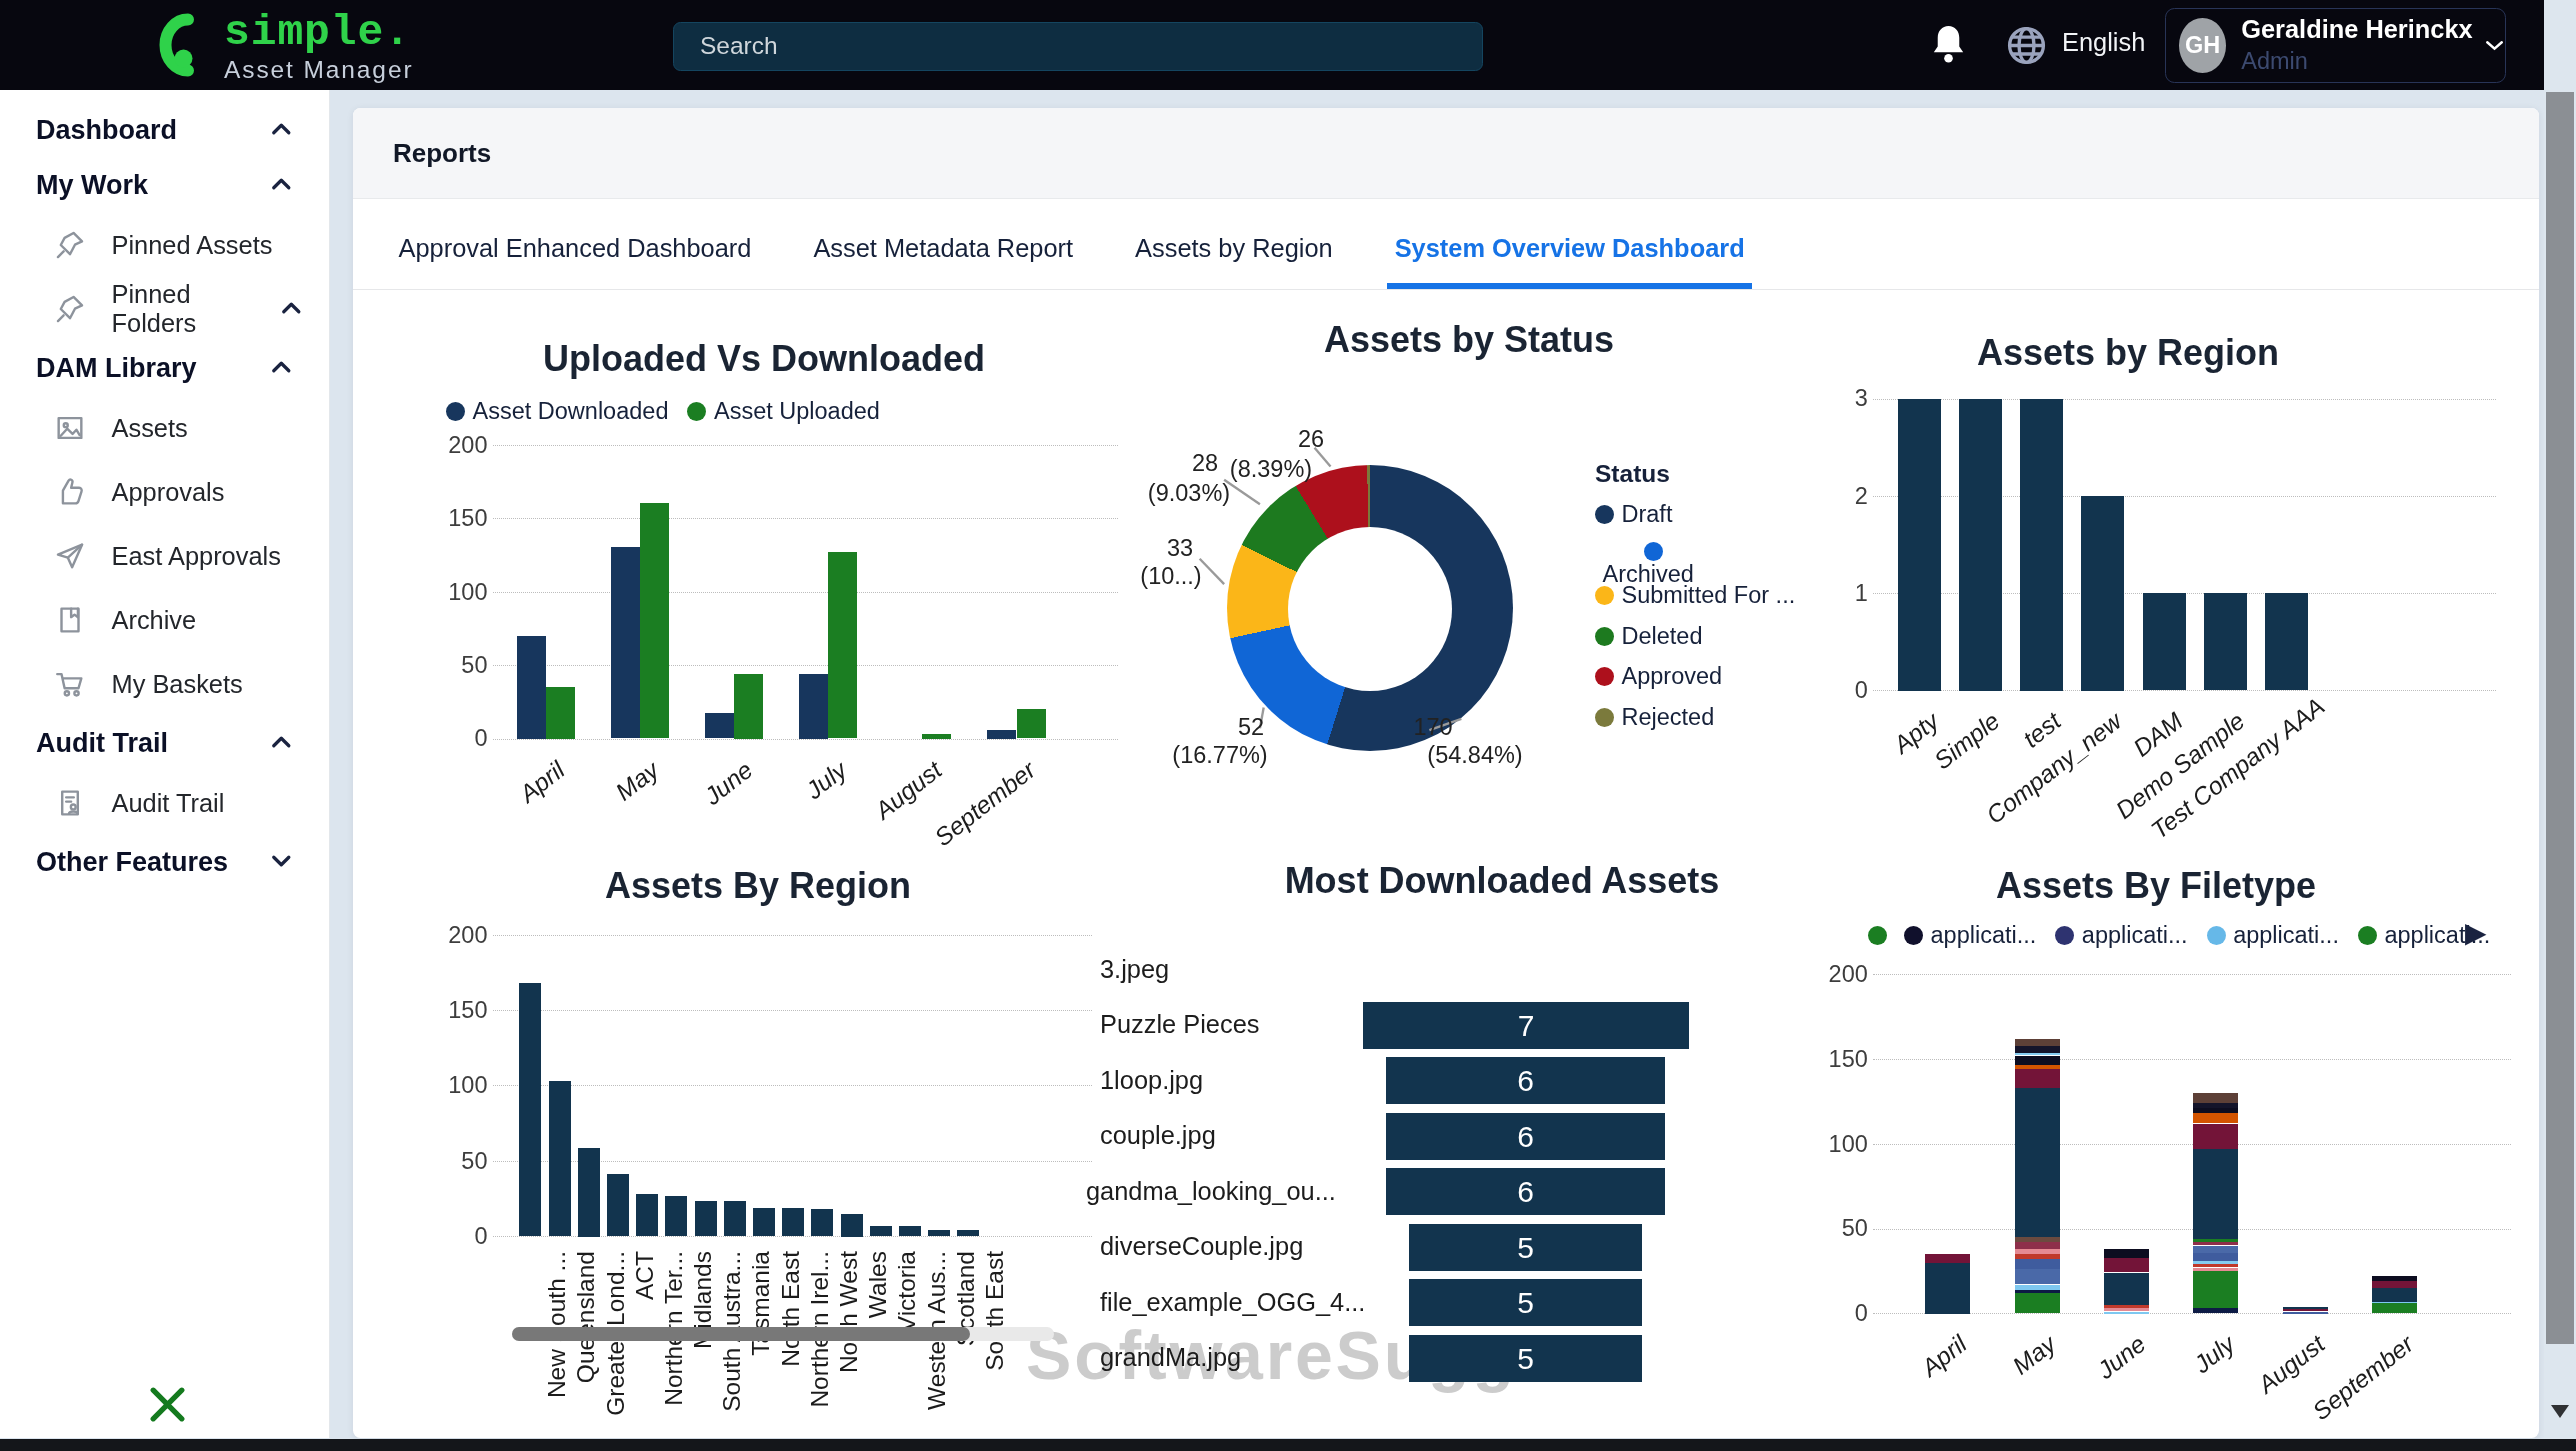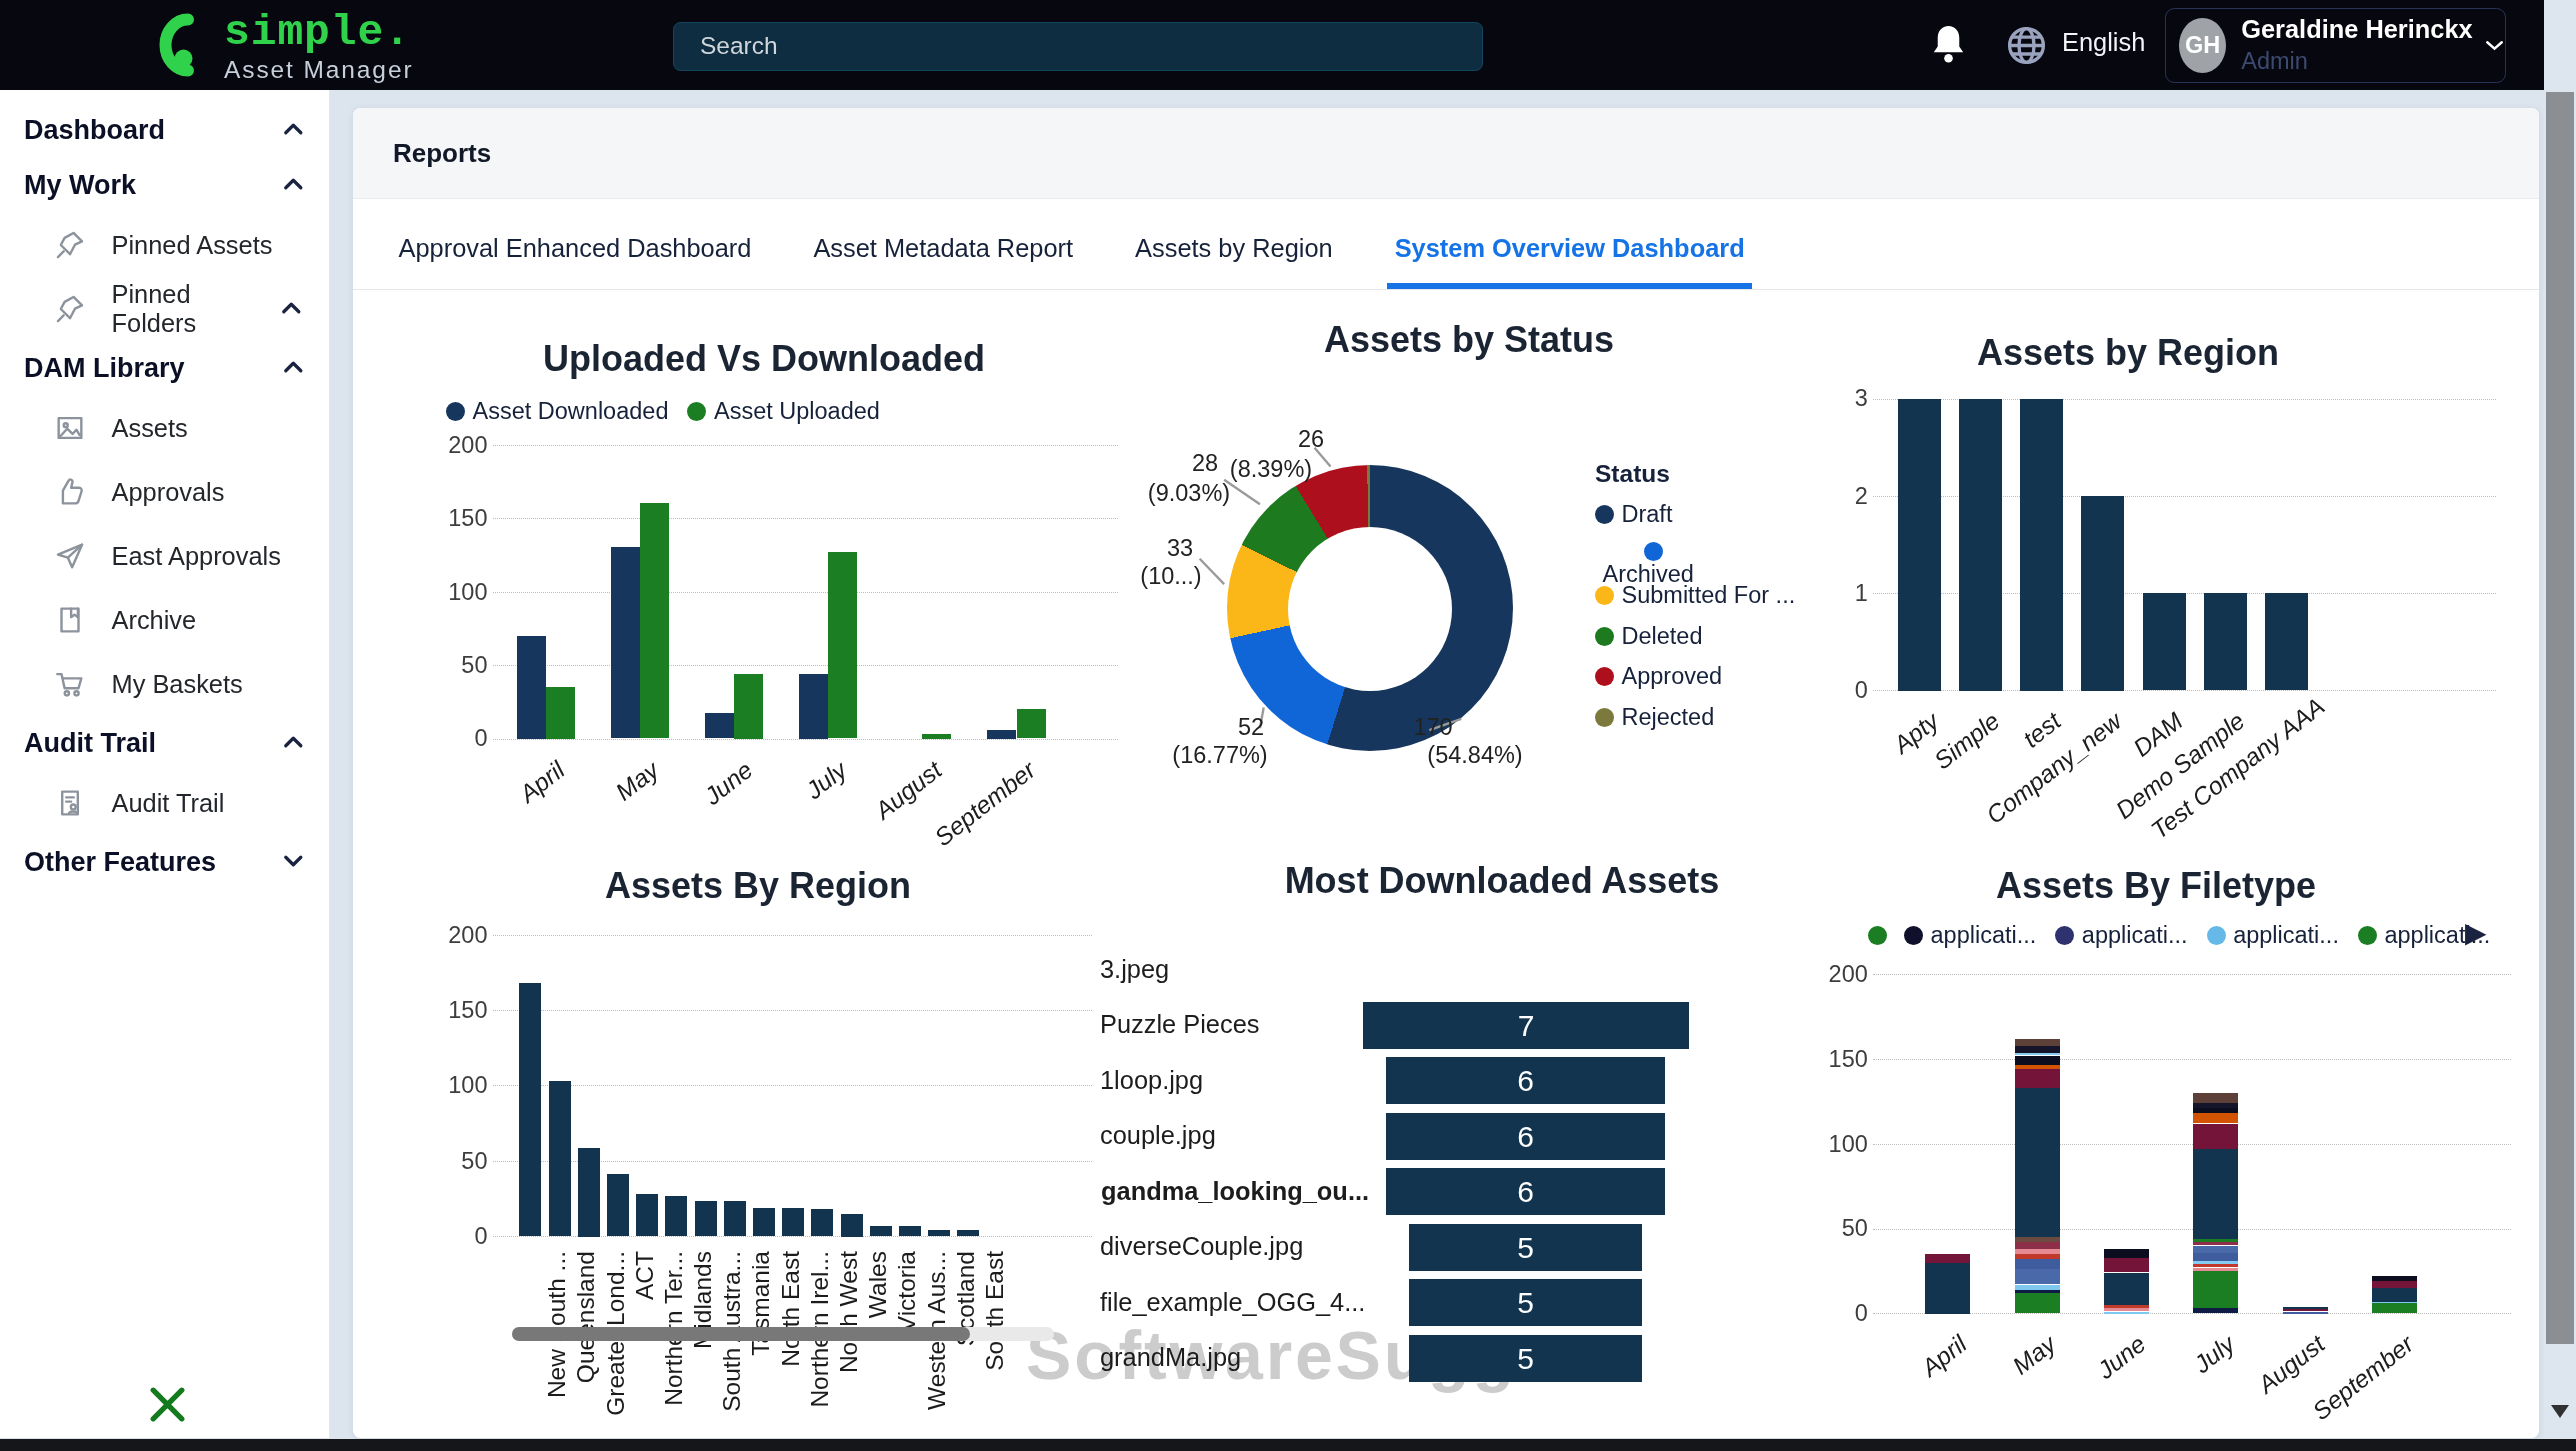--- a/index.html
+++ b/index.html
@@ -34,21 +34,21 @@
   .vsb-darktop { position:absolute; right:0; top:0; width:32px; height:90px; background:#0a0a14; }
   .vsb-up { position:absolute; right:6.6px; top:9.4px; width:0; height:0;
     border-left:9.4px solid transparent; border-right:9.4px solid transparent; border-bottom:13px solid #7d8590; }
   .vsb-thumb { position:absolute; right:1.9px; top:92px; width:28px; height:1252px; background:#8b8f94; }
   .vsb-down { position:absolute; right:6.6px; top:1405px; width:0; height:0;
     border-left:9.4px solid transparent; border-right:9.4px solid transparent; border-top:13px solid #2f3133; }
   .hsb { position:absolute; left:0; top:1439px; width:2576px; height:13px; background:#14161a; z-index:12; }
   
   .sidebar { position:absolute; left:0; top:90px; width:330px; height:1348px; background:#ffffff;
     border-right:0.9px solid #e3e7eb; z-index:5; padding-top:13px; }
-  .sec-hdr { height:55px; display:flex; align-items:center; padding:0 24px; cursor:pointer; }
+  .sec-hdr { height:55px; display:flex; align-items:center; padding:0 36px; cursor:pointer; }
   .sec-hdr .lbl { font-size:27px; font-weight:bold; color:#0b1026; flex:1; }
   .sd-item { height:64px; display:flex; align-items:center; padding:0 26px 0 53px; position:relative; cursor:pointer; }
   .sd-item .ic { width:34px; height:34px; margin-right:24.5px; flex:none; }
   .sd-item .lbl { font-size:25.4px; color:#23262b; flex:1; }
   .sd-item.active { background:#c9e7d6; }
   .sd-item.active .lbl { color:#237f46; }
   .sd-item.active::after { content:""; position:absolute; right:0; top:0; width:6.6px; height:100%; background:#0a6c26; }
   .closex { position:absolute; left:143px; top:1380px; width:49px; height:49px; cursor:pointer; z-index:6; }
   
   .card { position:absolute; left:353px; top:108px; width:2186px; height:1330px; background:#ffffff;
@@ -391,21 +391,21 @@
     </div>
     <div class="chart" style="left: 1083px; top: 852px; width: 716px; height: 551px; z-index: 3;">
       <div class="ctitle" style="left: 419px; top: 7.5px;">Most Downloaded Assets</div>
       <div class="frow-label" style="left: 17px; top: 103px;">3.jpeg</div>
       <div class="frow-label" style="left: 17px; top: 158px;">Puzzle Pieces</div>
       <div class="fbar" style="left: 280px; top: 150px; width: 326px; height: 47px;">7</div>
       <div class="frow-label" style="left: 17px; top: 214px;">1loop.jpg</div>
       <div class="fbar" style="left: 303px; top: 205px; width: 279px; height: 47px;">6</div>
       <div class="frow-label" style="left: 17px; top: 269px;">couple.jpg</div>
       <div class="fbar" style="left: 303px; top: 261px; width: 279px; height: 47px;">6</div>
-      <div class="frow-label" style="left: 18px; top: 325px; font-weight: bold;">gandma_looking_ou...</div>
+      <div class="frow-label" style="left: 3px; top: 325px;">gandma_looking_ou...</div>
       <div class="fbar" style="left: 303px; top: 316px; width: 279px; height: 47px;">6</div>
       <div class="frow-label" style="left: 17px; top: 380px;">diverseCouple.jpg</div>
       <div class="fbar" style="left: 326px; top: 372px; width: 233px; height: 47px;">5</div>
       <div class="frow-label" style="left: 17px; top: 436px;">file_example_OGG_4...</div>
       <div class="fbar" style="left: 326px; top: 427px; width: 233px; height: 47px;">5</div>
       <div class="frow-label" style="left: 17px; top: 491px;">grandMa.jpg</div>
       <div class="fbar" style="left: 326px; top: 483px; width: 233px; height: 47px;">5</div>
     </div>
     <div class="chart" style="left: 1798px; top: 852px; width: 744px; height: 555px;">
       <div class="ctitle" style="left: 358px; top: 13px;">Assets By Filetype</div>

